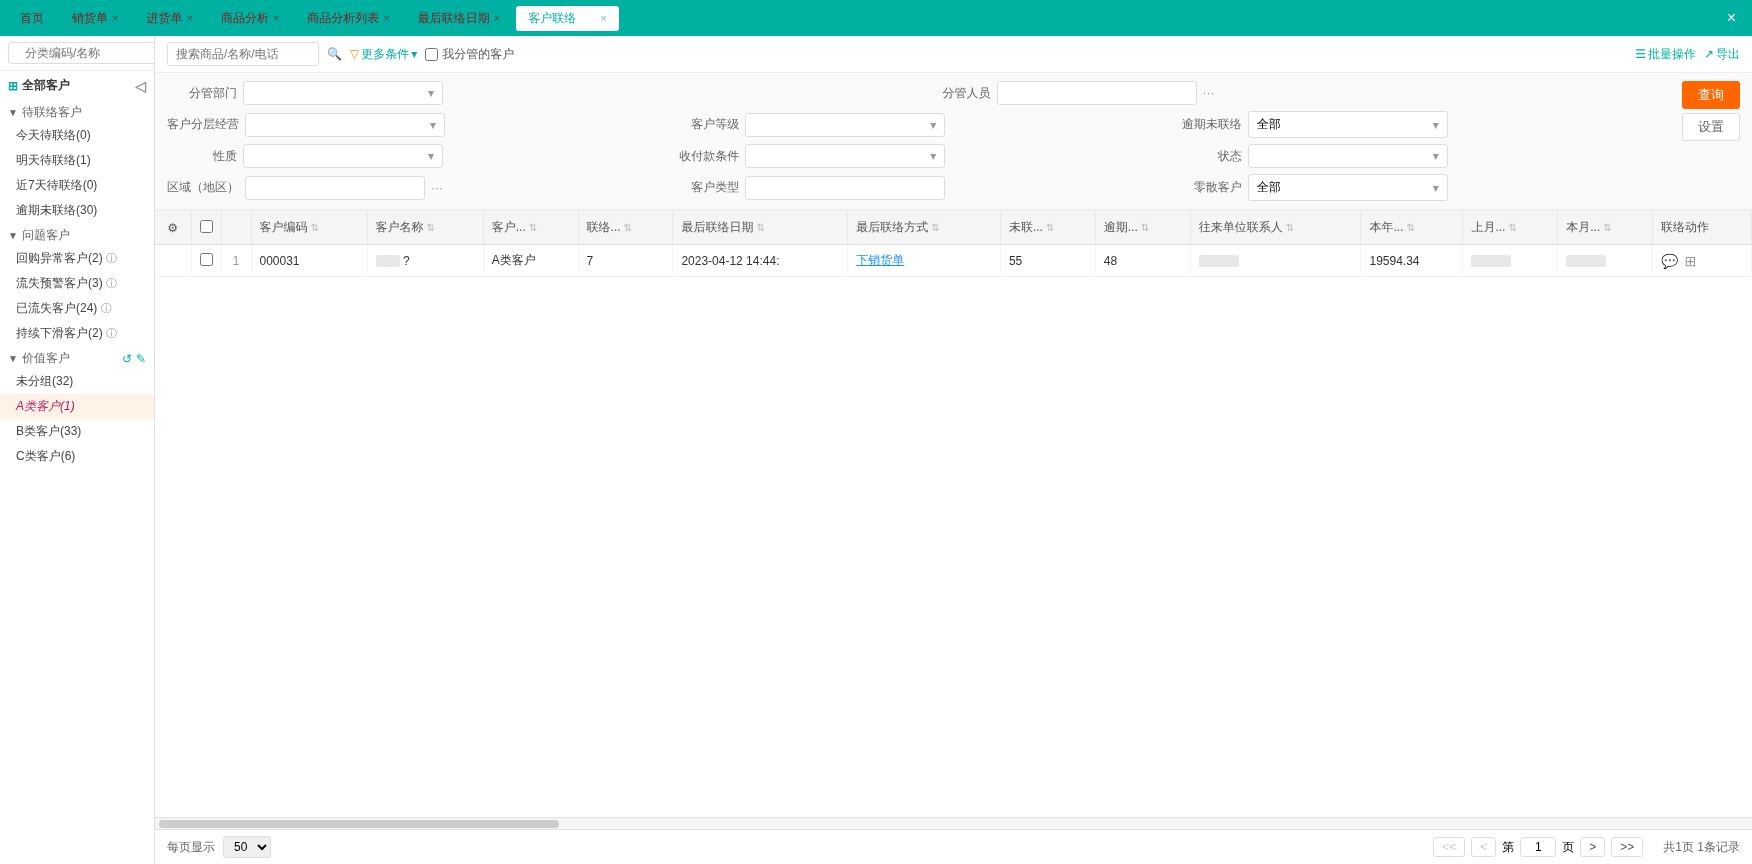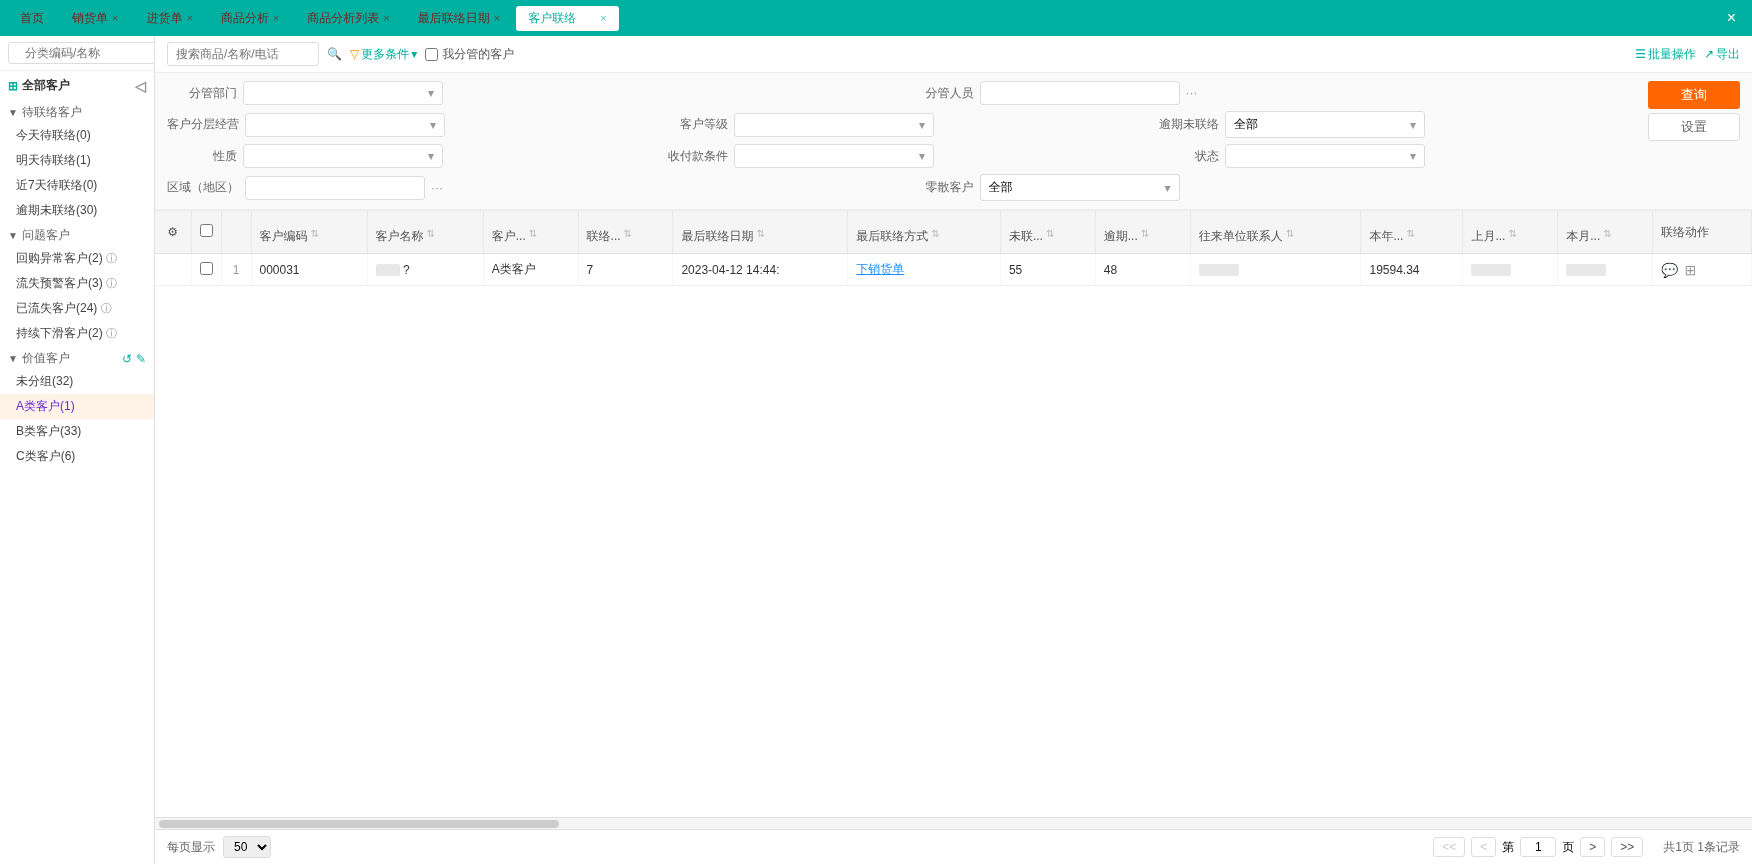--- a/index.html
+++ b/index.html
@@ -103,21 +103,22 @@
       font-size: 10px;
     }
     .sidebar-item {
       padding: 4px 8px 4px 16px;
       cursor: pointer;
       color: #444;
       font-size: 12px;
     }
     .sidebar-item.active {
       background: #fff3e8;
-      color: #6d28d9;
+      color: #be185d;
+      font-style: italic;
     }
     .sidebar-group-label.value-group {
       display: flex;
       align-items: center;
     }
     .value-group-icons {
       margin-left: auto;
       display: flex;
       gap: 4px;
       color: #00b0a0;
@@ -239,21 +240,21 @@
       align-items: center;
       justify-content: space-between;
       cursor: pointer;
     }
     .filter-select .arrow { color: #999; }
     .query-btn {
       background: #ff6600;
       color: #fff;
       border: none;
       border-radius: 3px;
-      padding: 5px 33px;
+      padding: 5px 16px;
       cursor: pointer;
       font-size: 13px;
     }
     .settings-btn {
       background: #fff;
       color: #666;
       border: 1px solid #ddd;
       border-radius: 3px;
       padding: 4px 12px;
       cursor: pointer;
@@ -288,23 +289,22 @@
       color: #555;
       font-weight: normal;
       white-space: nowrap;
       font-size: 12px;
     }
     th.sortable {
       cursor: pointer;
     }
     th .col-header {
       display: flex;
-      align-items: flex-start;
+      align-items: center;
       gap: 3px;
-      margin-top: 9px;
     }
     th .sort-icon { color: #bbb; font-size: 10px; }
     td {
       padding: 7px 8px;
       border-bottom: 1px solid #f0f0f0;
       border-right: 1px solid #f5f5f5;
       color: #333;
       font-size: 12px;
       white-space: nowrap;
     }
@@ -610,20 +610,24 @@
             </div>
           </div>
 
           <div class="filter-row">
             <div class="filter-field">
               <span class="filter-label">区域（地区）</span>
               <input class="filter-input" style="max-width: 180px;">
               <span style="color:#999; cursor:pointer;">···</span>
             </div>
             <div class="filter-field">
+              <span class="filter-label">客户类型</span>
+              <input class="filter-input" style="max-width: 200px;">
+            </div>
+            <div class="filter-field">
               <span class="filter-label">零散客户</span>
               <div class="filter-select" style="max-width:200px;">
                 <span>全部</span>
                 <span class="arrow">▾</span>
               </div>
             </div>
           </div>
         </div>
         <div class="filter-actions">
           <button class="query-btn">查询</button>

